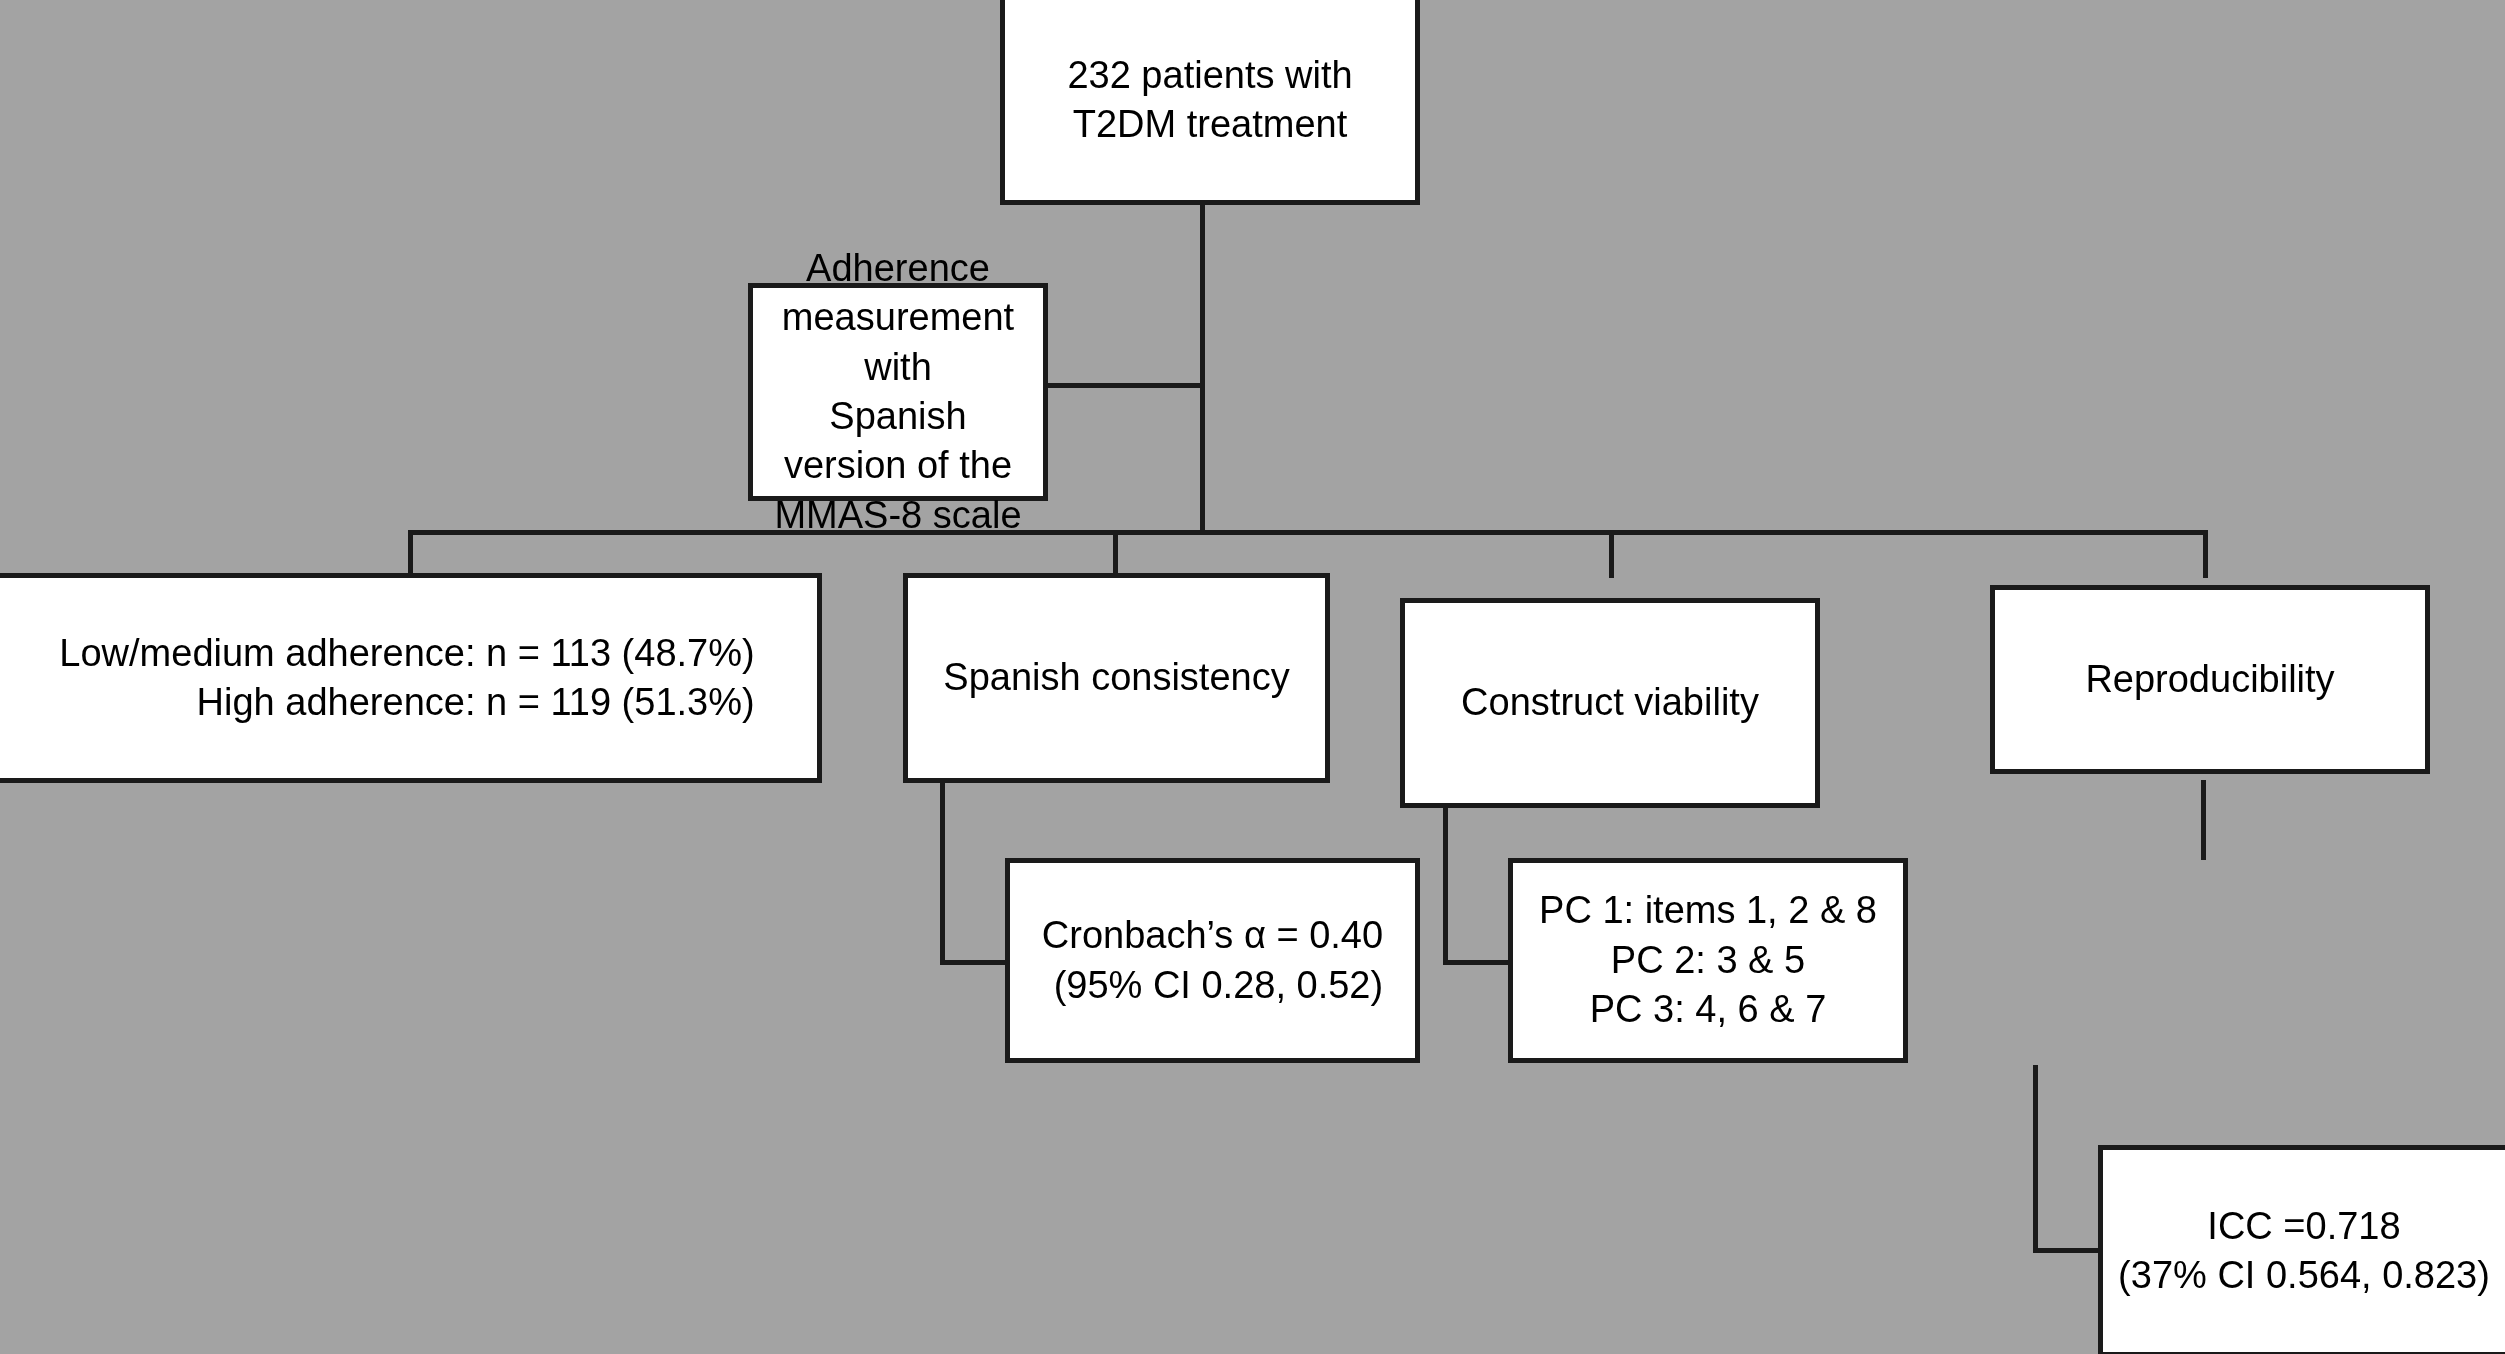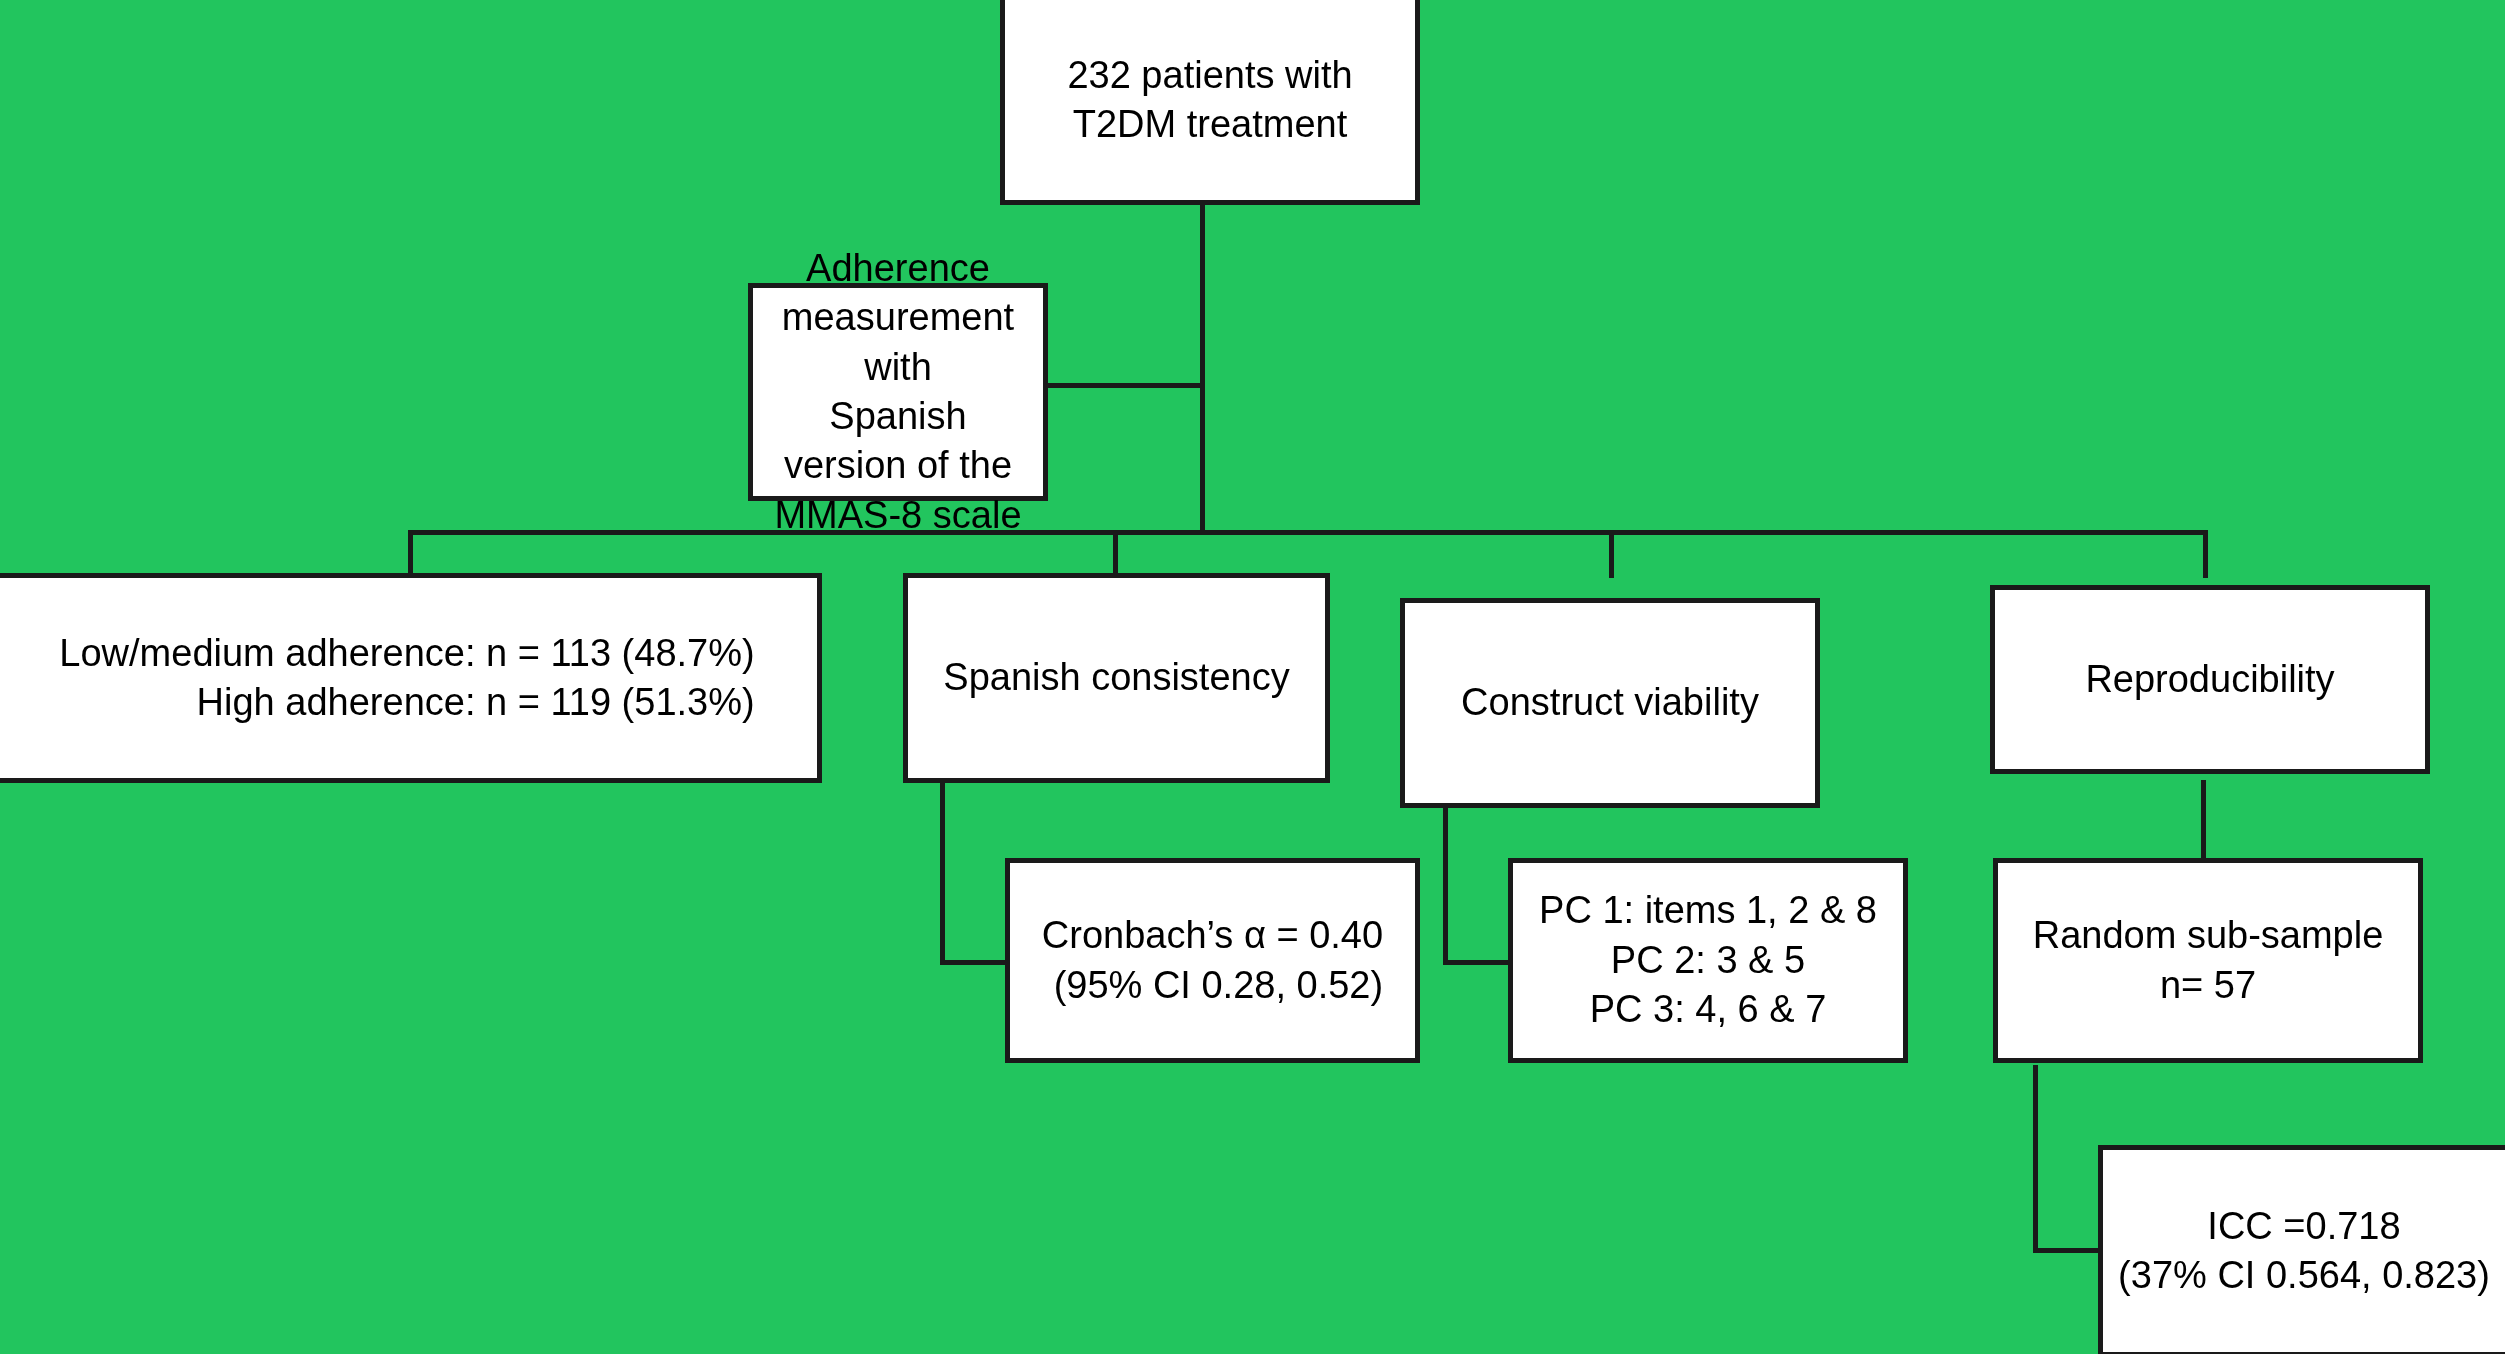--- a/index.html
+++ b/index.html
@@ -8,21 +8,21 @@
     background: #ffffff;
   }
   body {
     font-family: "Liberation Sans", sans-serif;
     color: #000000;
   }
   #canvas {
     position: relative;
     width: 2505px;
     height: 1354px;
-    background: #22c55e;
+    background: #a3a3a3;
     overflow: hidden;
   }
   .node {
     position: absolute;
     box-sizing: border-box;
     border: 5px solid #1a1a1a;
     background: #ffffff;
     display: flex;
     align-items: center;
     justify-content: center;
@@ -107,23 +107,19 @@
     <div class="txt">Cronbach’s α = 0.40
 (95% CI 0.28, 0.52)</div>
   </div>
 
   <div class="node" style="left:1508px; top:858px; width:400px; height:205px;">
     <div class="txt">PC 1: items 1, 2 &amp; 8
 PC 2: 3 &amp; 5
 PC 3: 4, 6 &amp; 7</div>
   </div>
 
-  <div class="node" style="left:1993px; top:858px; width:430px; height:205px;">
-    <div class="txt">Random sub-sample
-n= 57</div>
-  </div>
 
   <div class="node" style="left:2098px; top:1145px; width:412px; height:212px;">
     <div class="txt">ICC =0.718
 (37% CI 0.564, 0.823)</div>
   </div>
 
 </div>
 
 </body></html>

